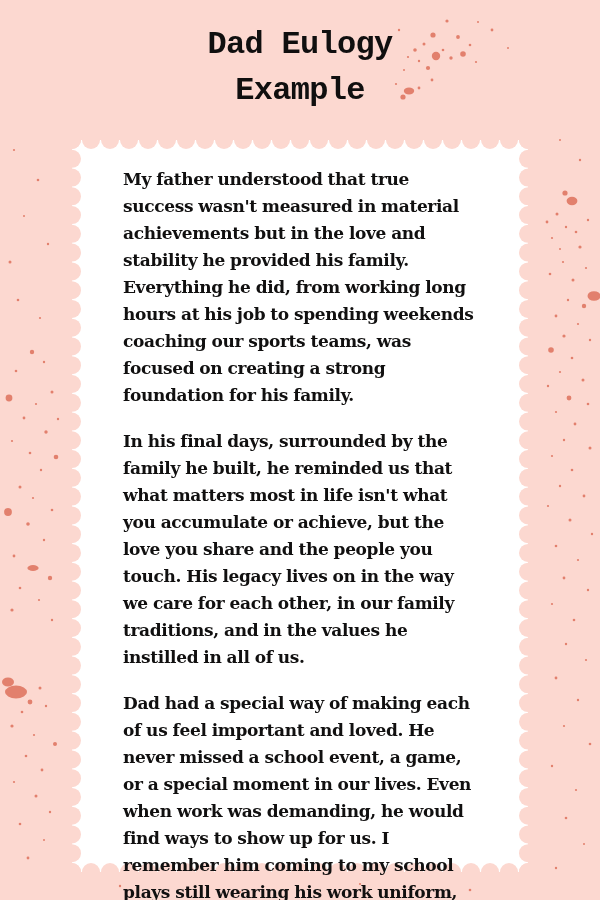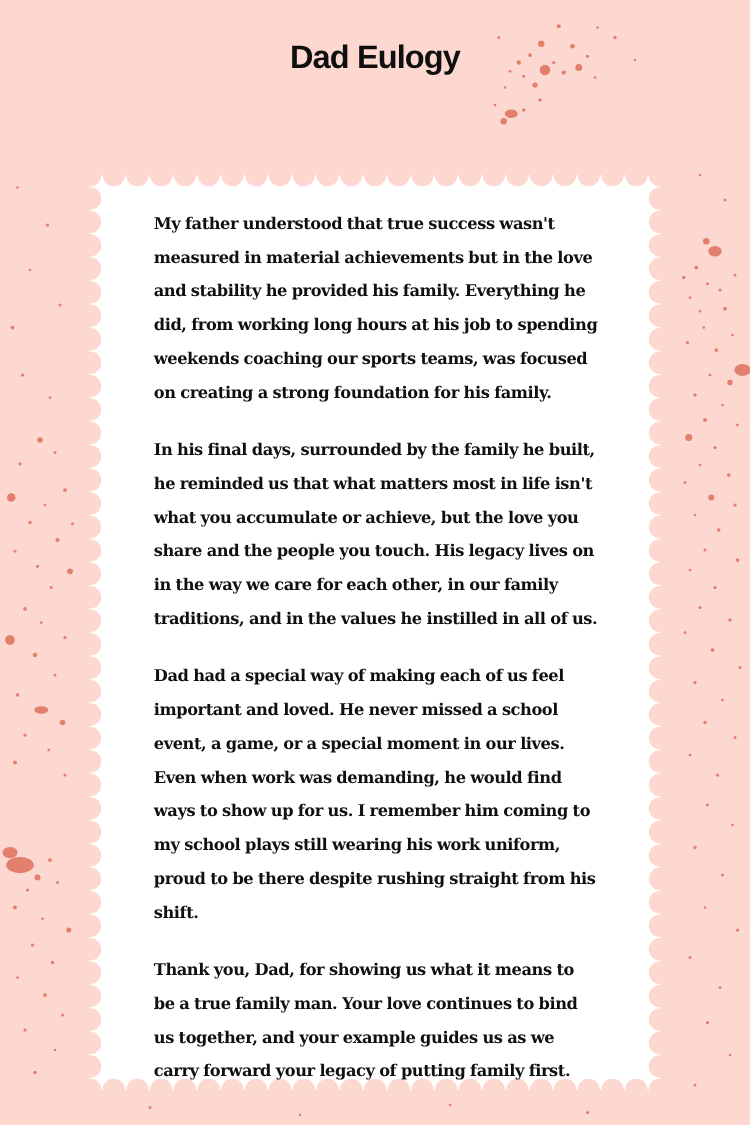--- a/index.html
+++ b/index.html
@@ -40,23 +40,23 @@
   #title-block {
     position: absolute;
     top: 22px;
     left: 0;
     width: 600px;
     text-align: center;
     z-index: 3;
   }
 
   .title-line {
-    font-family: Liberation Sans, sans-serif;
+    font-family: Liberation Mono, monospace;
     font-weight: 700;
-    font-size: 26px;
+    font-size: 32px;
     line-height: 46px;
     letter-spacing: -0.7px;
     color: #100f0f;
     display: block;
     white-space: nowrap;
   }
 
   
   #card {
     position: absolute;
@@ -79,21 +79,21 @@
     position: absolute;
     left: 51px;
     top: 26px;
     width: 355px;
     z-index: 1;
   }
 
   .para {
     font-family: "DejaVu Serif", "Liberation Serif", serif;
     font-weight: 700;
-    font-size: 13px;
+    font-size: 17px;
     line-height: 27px;
     color: #111010;
     letter-spacing: -0.35px;
     word-spacing: -0.4px;
     margin-bottom: 19px;
     text-align: left;
   }
 
   .para:last-of-type { margin-bottom: 0; }
 </style>
@@ -242,20 +242,21 @@
 
       <circle cx="120" cy="886" r="1.2"></circle>
         <circle cx="240" cy="892" r="1.0"></circle>
       <circle cx="360" cy="884" r="1.1"></circle>
         <circle cx="470" cy="890" r="1.3"></circle>
     </g>
   </svg>
 
   <div id="title-block">
     <span class="title-line">Dad Eulogy</span>
+    <span class="title-line">Example</span>
   </div>
 
   <div id="card">
 
     <svg id="card-bg" viewBox="0 0 456 732" preserveAspectRatio="none" xmlns="http://www.w3.org/2000/svg" aria-hidden="true">
       <defs>
         <mask id="scallop-mask">
           <rect x="0" y="0" width="456" height="732" fill="#fff"></rect>
           <g fill="#000" id="notches">
               <circle cx="0" cy="0" r="9"></circle>

